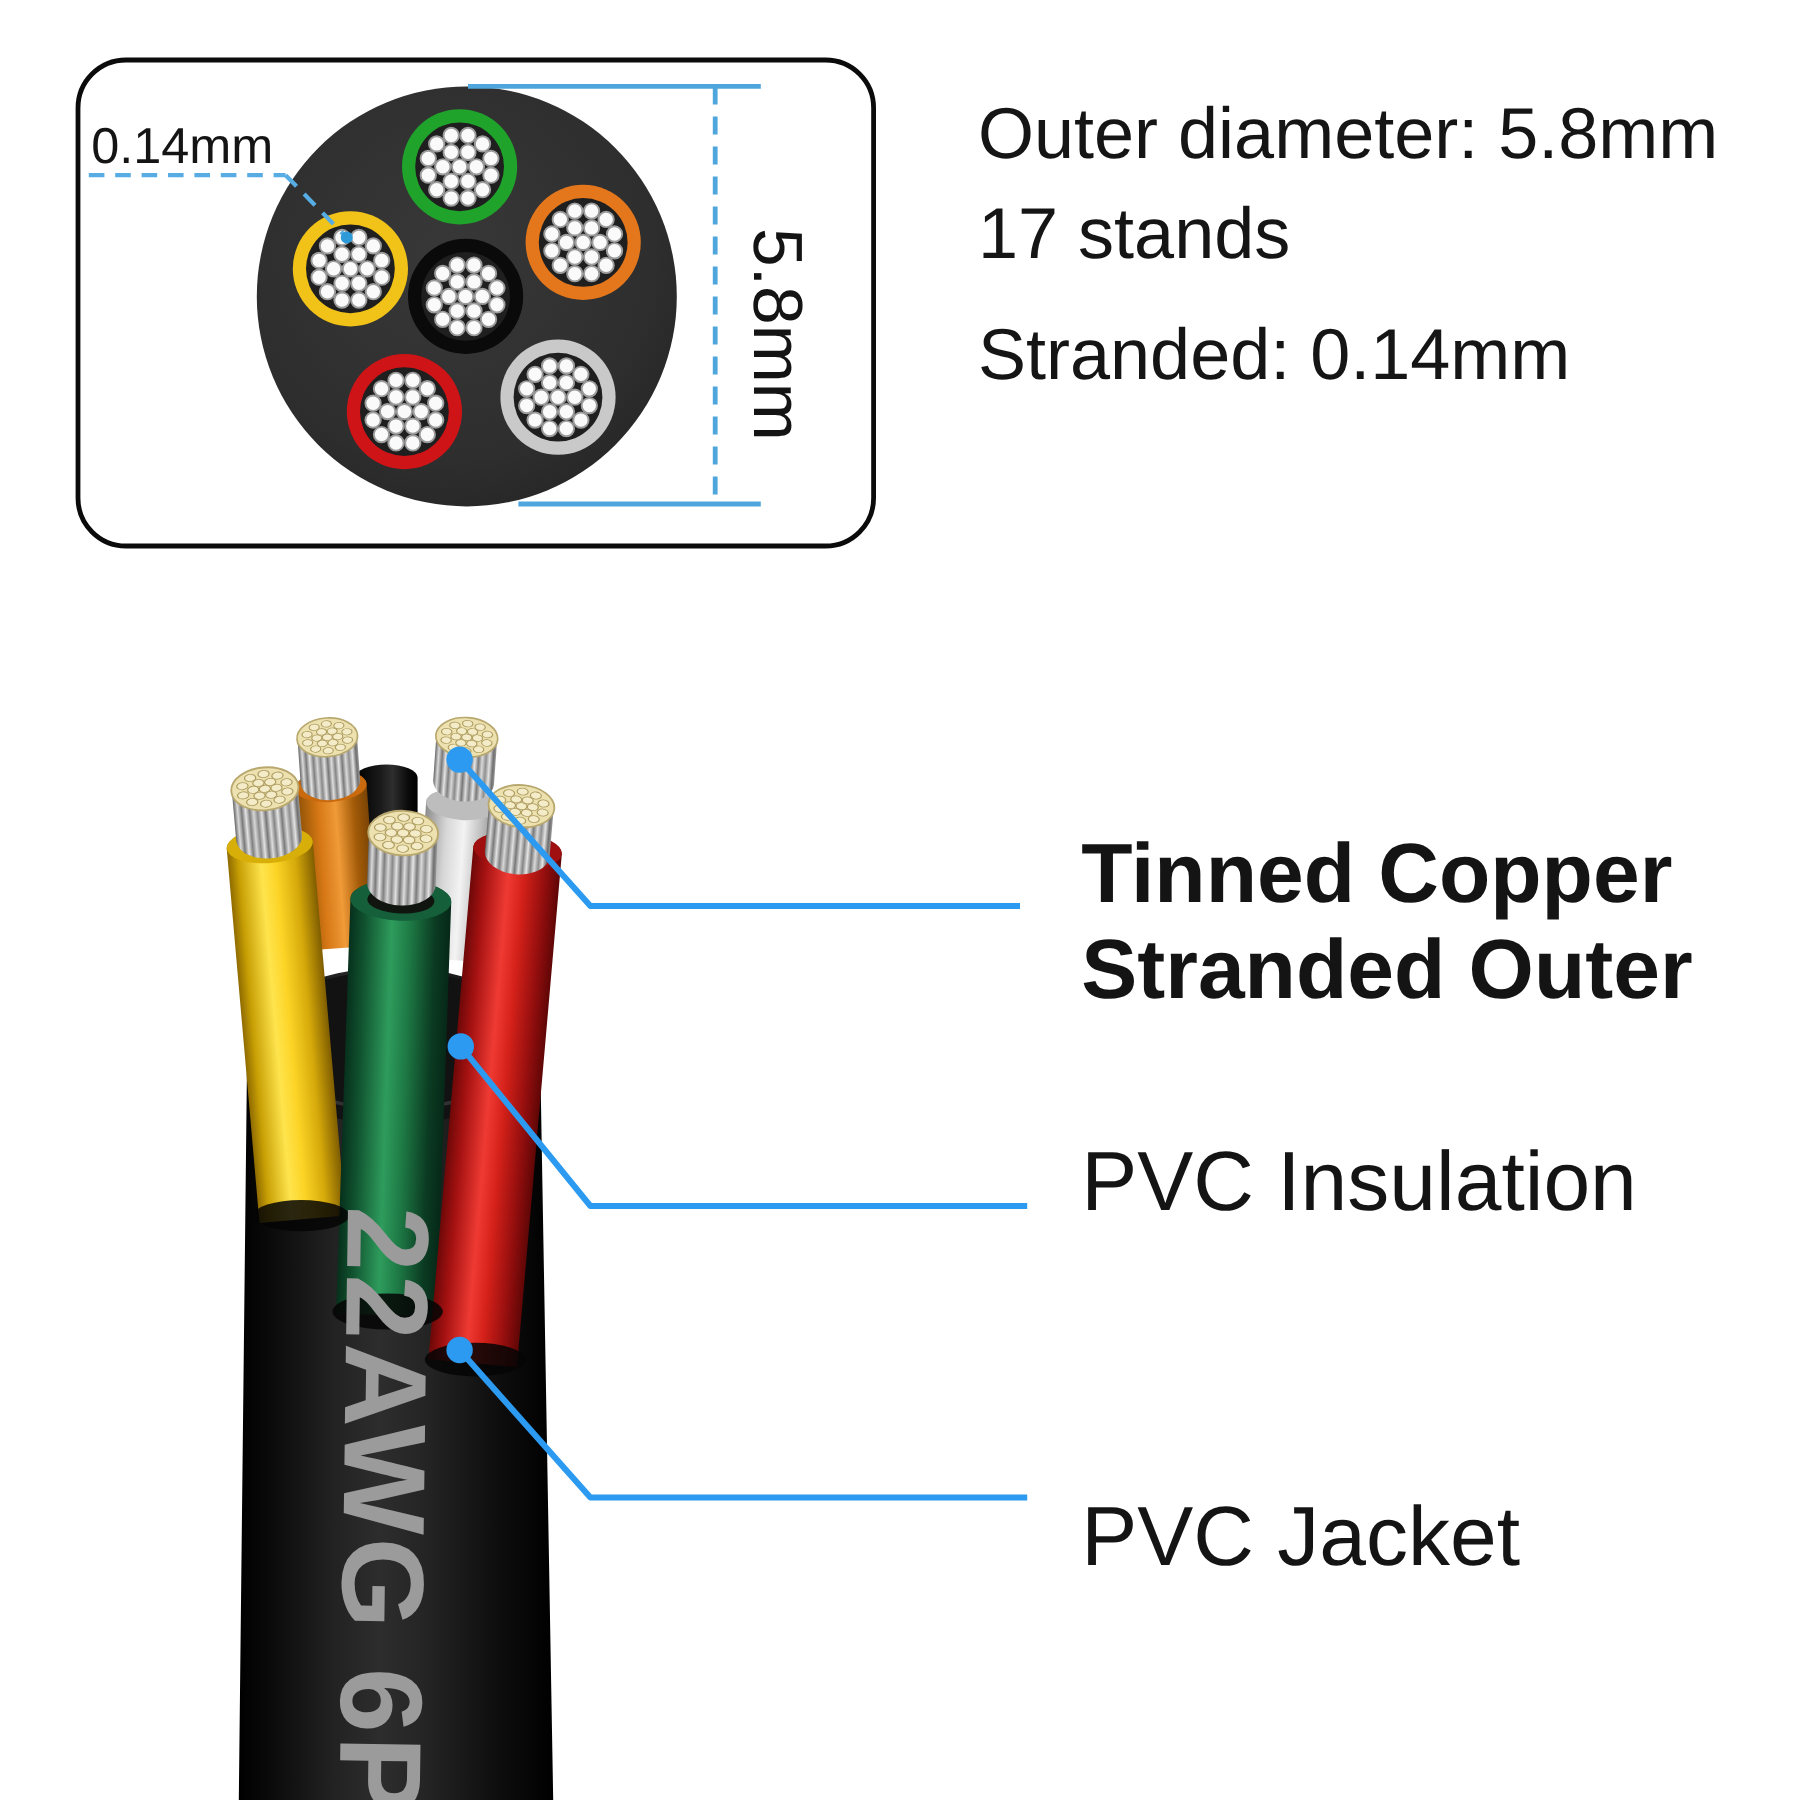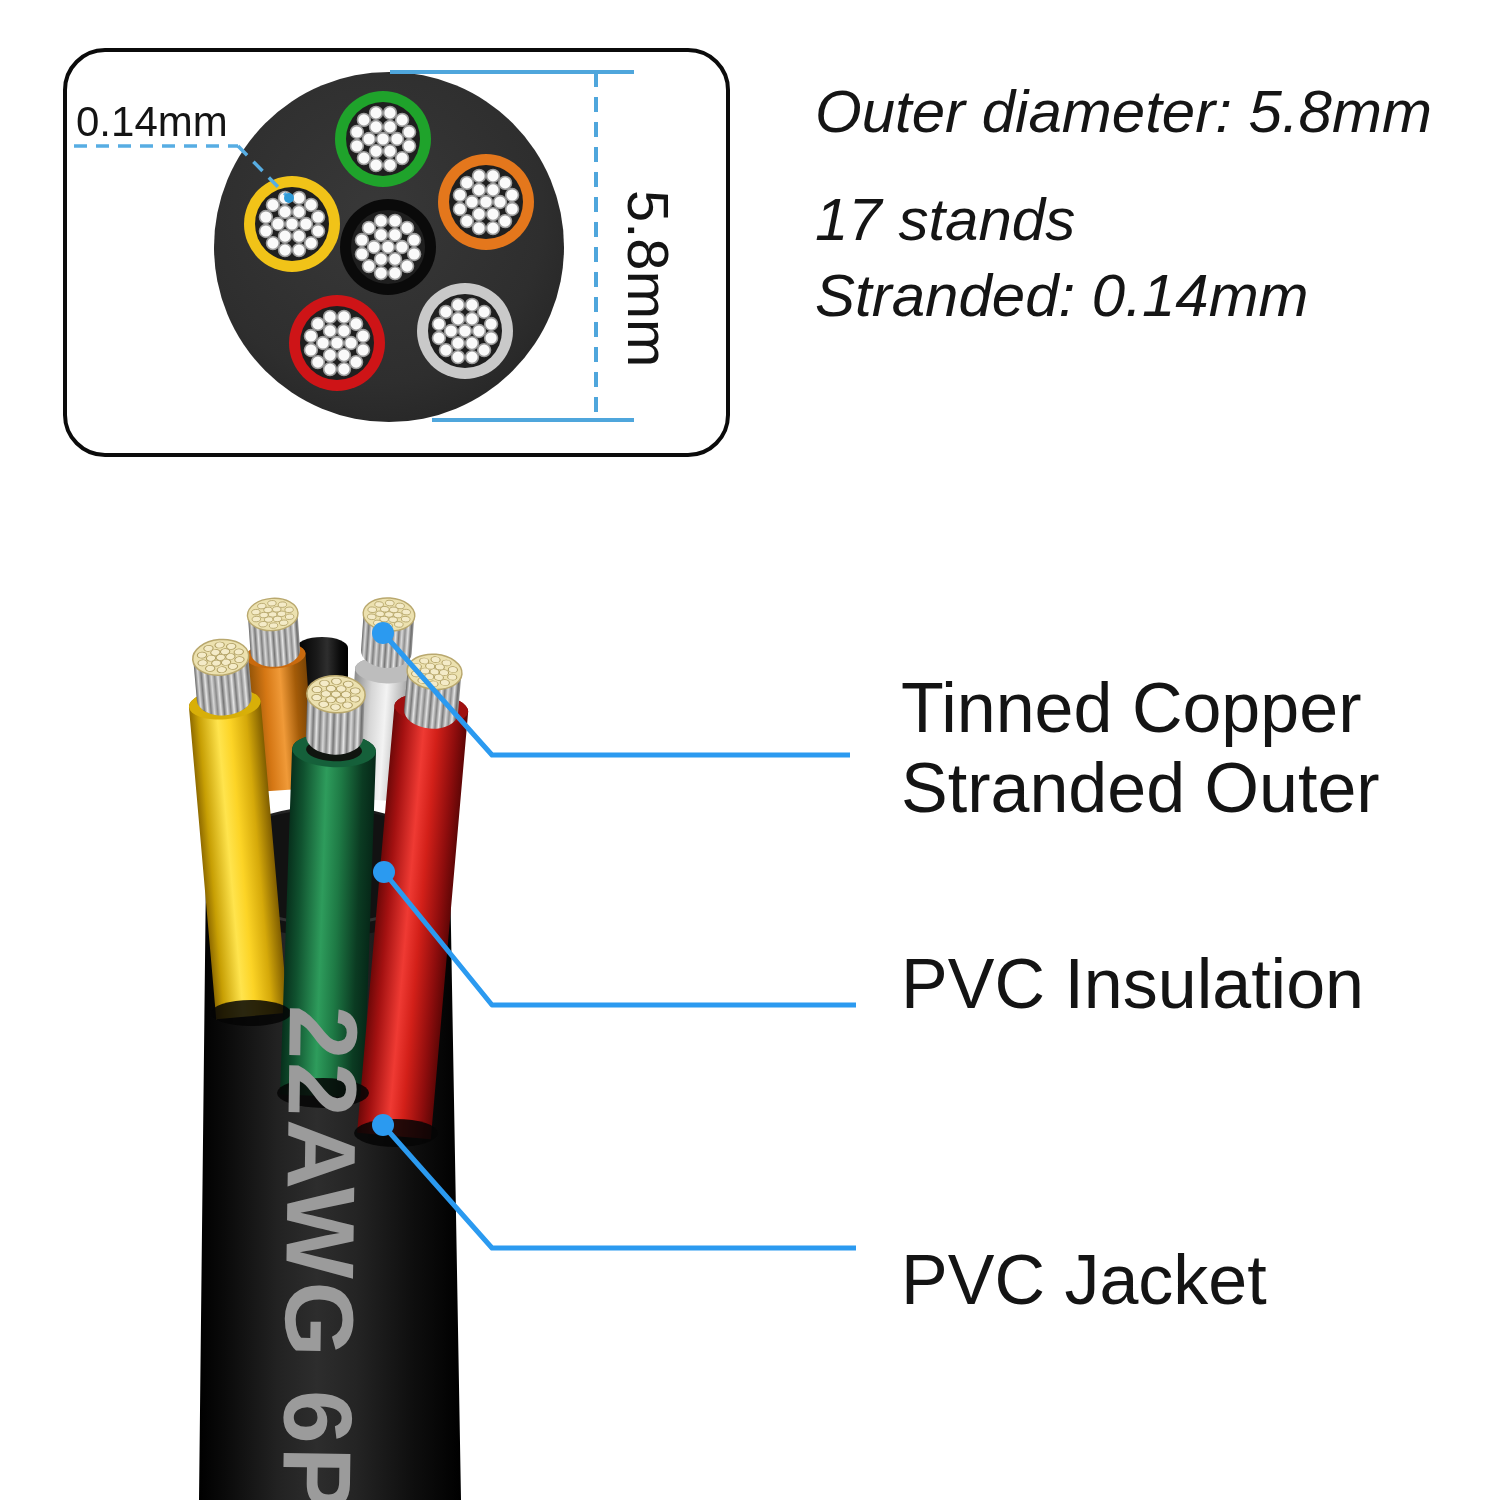--- a/index.html
+++ b/index.html
@@ -1,24 +1,24 @@
 <!DOCTYPE html>
 <html><head>
 <meta charset="utf-8">
 <style>
   html,body{margin:0;padding:0;width:1500px;height:1500px;overflow:hidden;background:#ffffff;
     font-family:"Liberation Sans","DejaVu Sans",sans-serif;}
   .canvas{position:absolute;left:0;top:0;width:1500px;height:1500px;background:#fff;}
   .abs{position:absolute;}
   .xbox{left:63px;top:48px;width:667px;height:409px;border:4px solid #0b0b0b;border-radius:42px;box-sizing:border-box;}
   .xsec-svg{left:63px;top:48px;}
-  .spec-line{left:815px;font-size:60px;color:#151515;white-space:nowrap;font-style:italic;}
-  .spec-1{top:77px;} .spec-2{top:185px;} .spec-3{top:261px;}
+  .spec-line{left:815px;font-size:60px;color:#151515;white-space:nowrap;}
+  .spec-1{top:77px;} .spec-2{top:160px;} .spec-3{top:261px;}
   .label{left:901px;font-size:70px;color:#141414;line-height:80px;white-space:nowrap;}
-  .label-tinned{top:668px;}
+  .label-tinned{top:688px;font-weight:bold;}
   .label-insulation{top:944px;text-align:center;}
   .label-jacket{top:1240px;}
   .cable-svg{left:150px;top:555px;}
   text{font-family:"Liberation Sans","DejaVu Sans",sans-serif;}
 </style>
 </head>
 <body>
 
 <div class="canvas">
 

